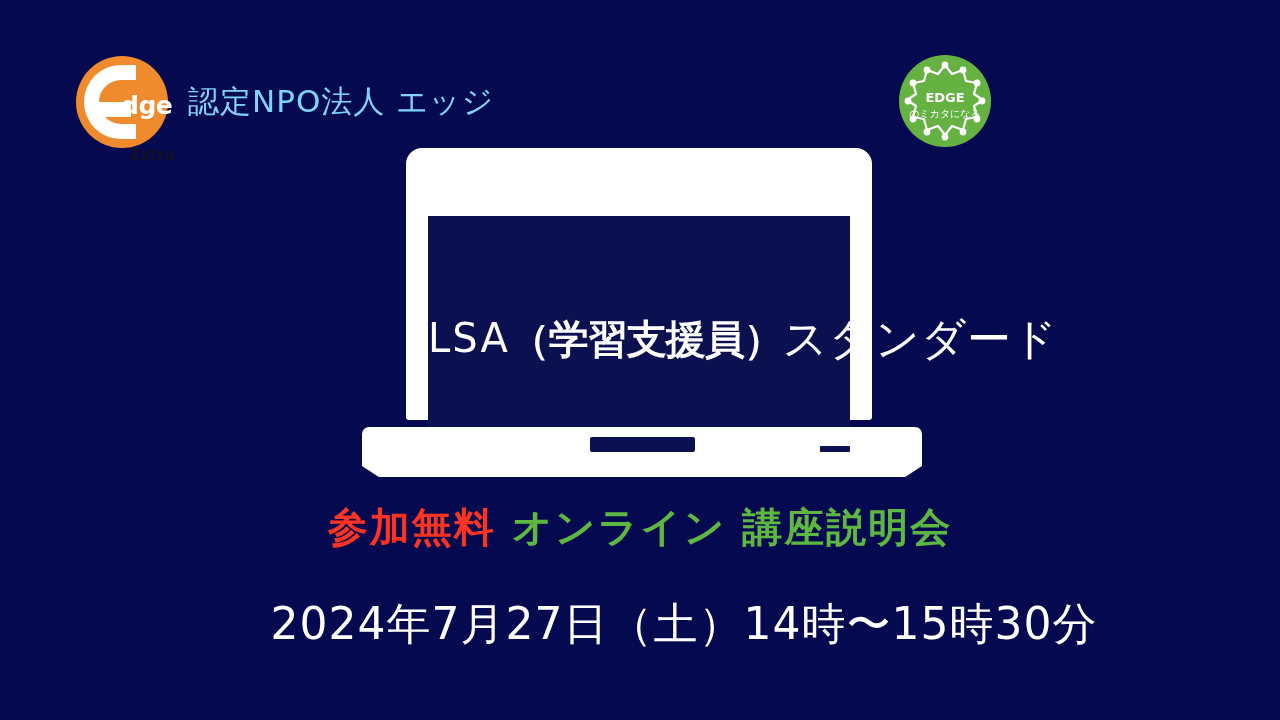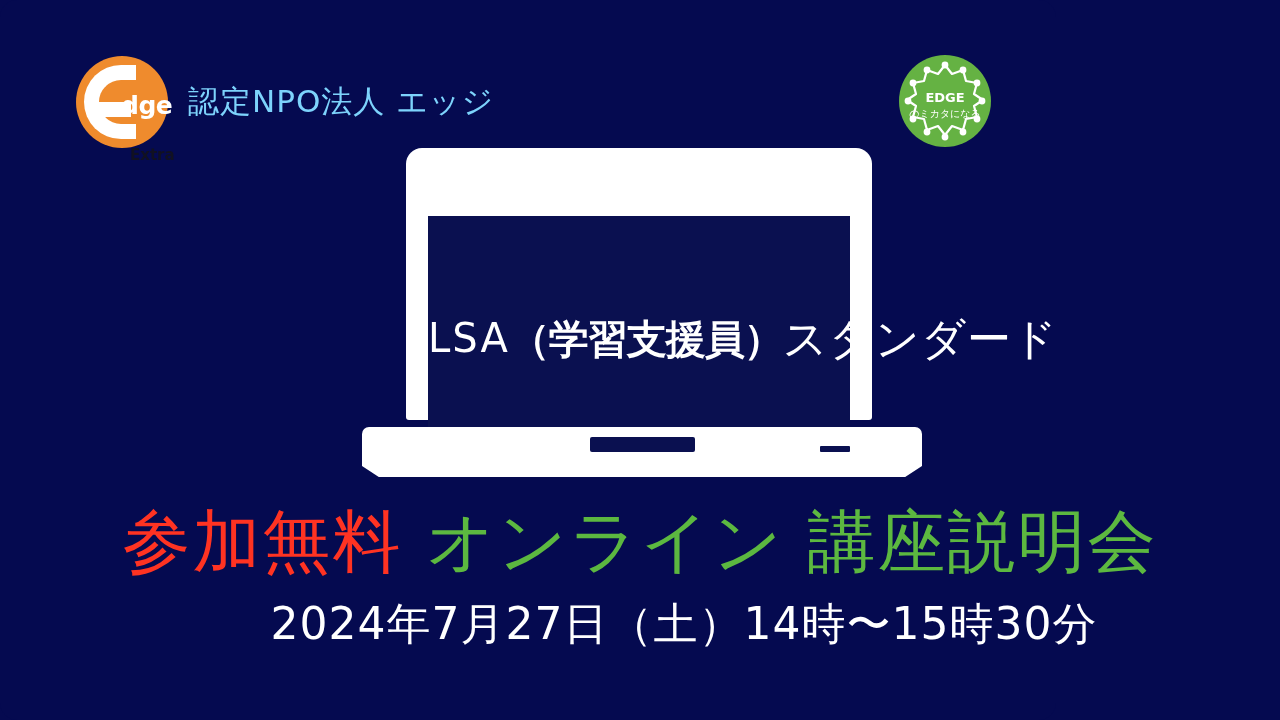--- a/index.html
+++ b/index.html
@@ -176,22 +176,22 @@
   }
 
   
   .headline {
     position: absolute;
     left: 0;
     top: 505px;
     width: 1280px;
     text-align: center;
     white-space: nowrap;
-    font-size: 68px;
-    font-weight: normal;
+    font-size: 40px;
+    font-weight: bold;
     letter-spacing: 2px;
     line-height: 1.1;
     font-family: "DejaVu Sans", sans-serif;
   }
   .hl-free { color: #ff3322; }
   .hl-rest { color: #5cb840; }
 
   
   .dateline {
     position: absolute;

